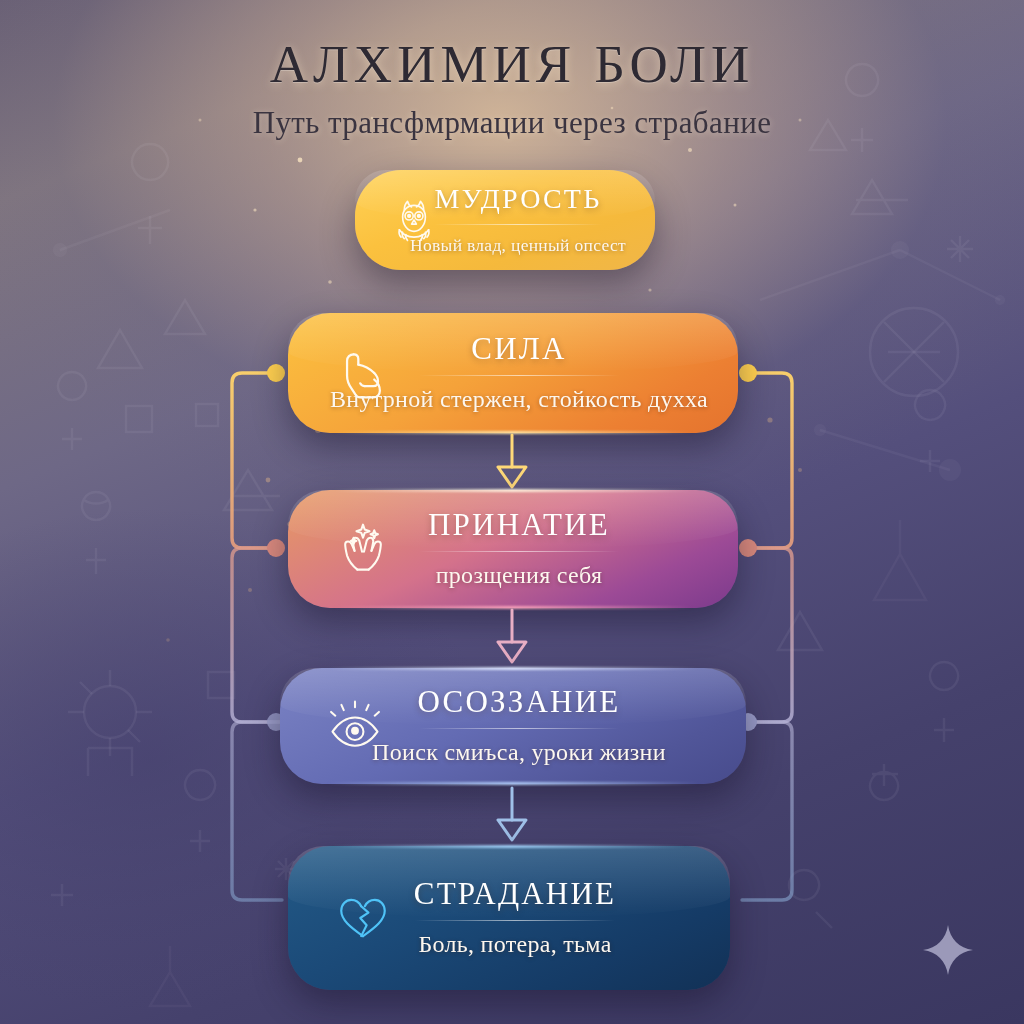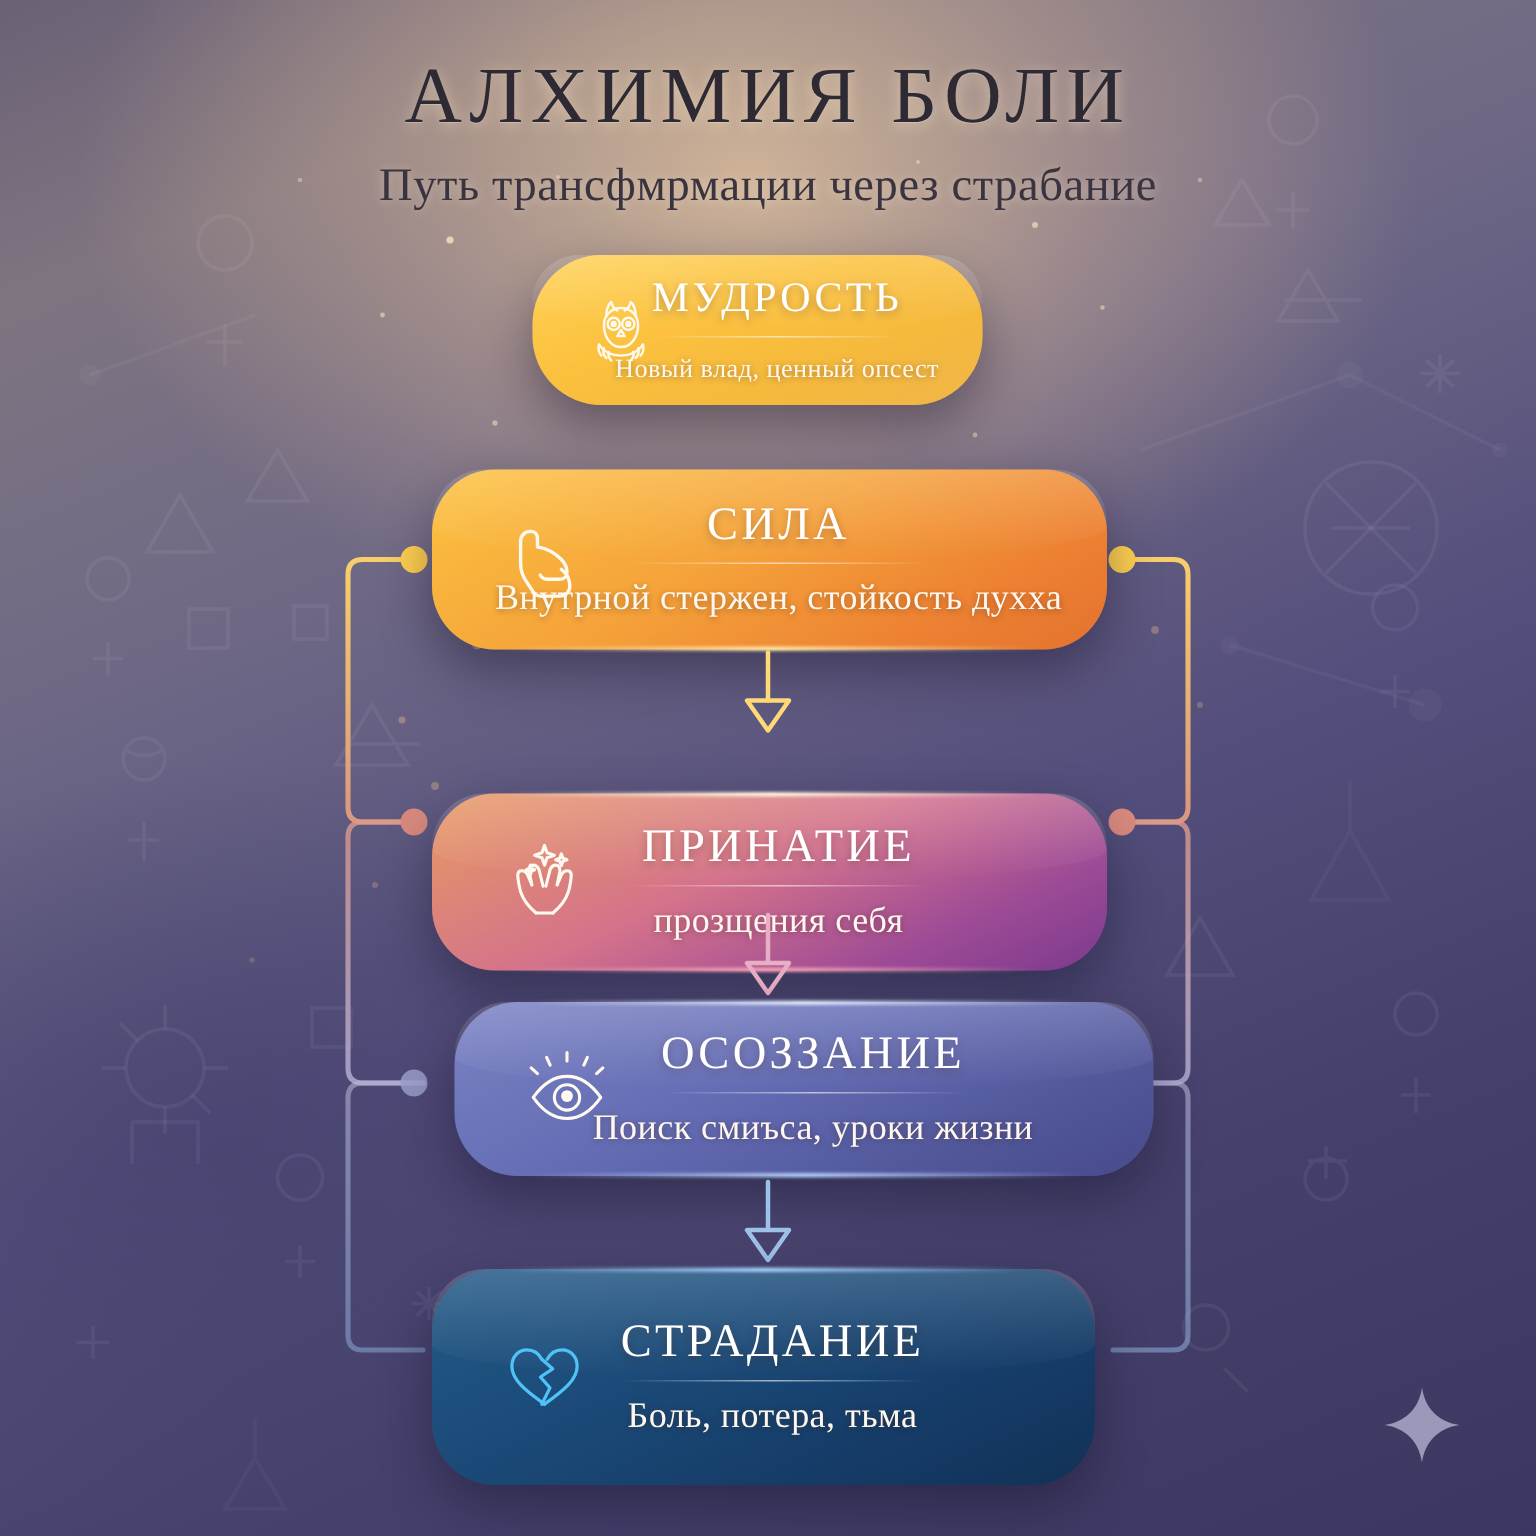--- a/index.html
+++ b/index.html
@@ -64,21 +64,21 @@
   }
   .card-sub{
     font-size:24px;color:#fdf7ef;letter-spacing:.3px;
     text-shadow:0 1px 4px rgba(60,30,10,.38);
   }
   .card.narrow .card-sub{font-size:17.5px;}
 
   
   .c-wisdom{background:linear-gradient(160deg,#ffd257 0%,#fbc13e 40%,#f5b93c 70%,#f0b648 100%);}
   .c-strength{background:linear-gradient(150deg,#fcc23f 0%,#f5a23a 45%,#ec7f32 80%,#e4732e 100%);}
-  .c-accept{background:linear-gradient(155deg,#e79a63 0%,#d4728b 45%,#9c4a96 78%,#7b3a8c 100%);margin-top:39px;}
+  .c-accept{background:linear-gradient(155deg,#e79a63 0%,#d4728b 45%,#9c4a96 78%,#7b3a8c 100%);}
   .c-aware{background:linear-gradient(155deg,#7b83c4 0%,#636bb3 45%,#515699 78%,#474b8c 100%);}
   .c-suffer{background:linear-gradient(155deg,#235a87 0%,#1b4a78 40%,#153b66 75%,#123156 100%);}
 
   
   .edge-glow{position:absolute;left:10%;right:10%;height:3px;border-radius:3px;filter:blur(1.2px);pointer-events:none;}
 
   
   .arrow{position:absolute;pointer-events:none;}
 
   
@@ -307,21 +307,21 @@
     </div>
   </div>
 
   <svg class="arrow" style="left:492px;top:608px;" width="40" height="58" viewBox="0 0 40 58">
     <g fill="none" stroke="#e8aec4" stroke-width="3" stroke-linecap="round" stroke-linejoin="round">
       <line x1="20" y1="2" x2="20" y2="34"></line>
       <path d="M6 34 h28 l-14 20 z"></path>
     </g>
   </svg>
 
-  <div class="card c-aware" style="left:303px;top:668px;width:466px;height:116px;">
+  <div class="card c-aware" style="left:280px;top:668px;width:466px;height:116px;">
     <div class="sheen"></div>
     <div class="edge-glow" style="top:-1px;background:linear-gradient(90deg,rgba(200,215,255,0),rgba(225,233,255,.95),rgba(200,215,255,0));"></div>
     <div class="edge-glow" style="bottom:-1px;background:linear-gradient(90deg,rgba(150,190,255,0),rgba(185,215,255,.9),rgba(150,190,255,0));"></div>
     <div class="icon-wrap">
       <svg width="60" height="60" viewBox="0 0 64 64" fill="none" stroke="#fffaf0" stroke-width="2.2" stroke-linecap="round" stroke-linejoin="round">
         <path d="M8 38 c7-10 15-15 24-15 s17 5 24 15 c-7 10-15 15-24 15 s-17-5-24-15z"></path>
         <circle cx="32" cy="38" r="9"></circle>
         <circle cx="32" cy="37" r="4.2" fill="#fffaf0" stroke="none"></circle>
         <path d="M32 12 v-6"></path>
         <path d="M20 15 l-2.5-5.5"></path>

